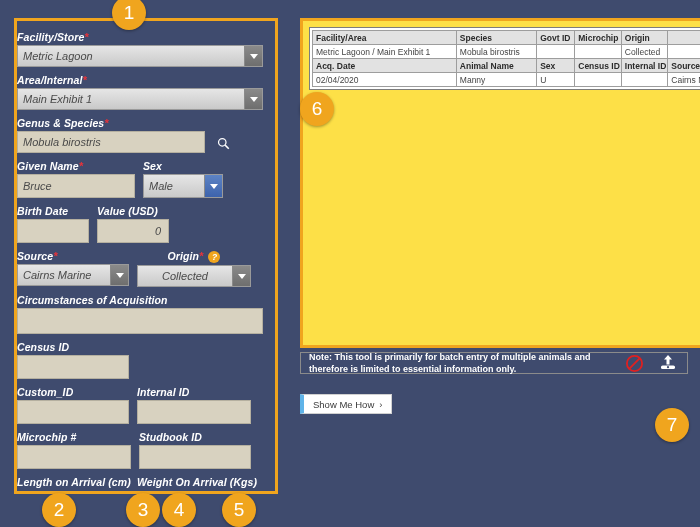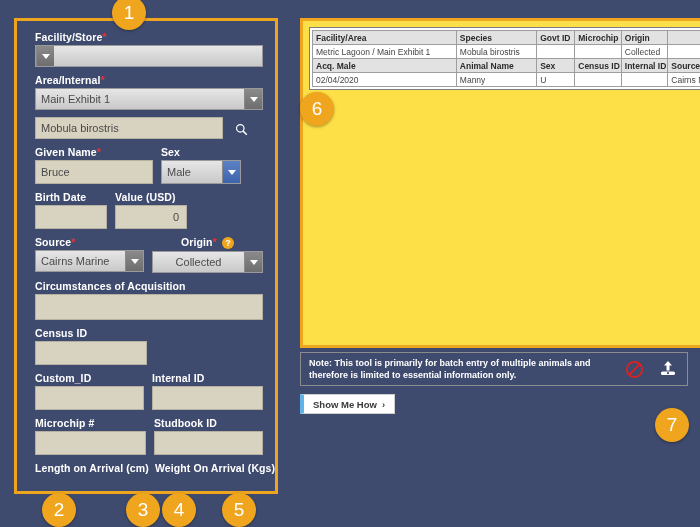--- a/index.html
+++ b/index.html
@@ -10,21 +10,22 @@
     overflow: hidden;
   }
   #root { position: relative; width: 700px; height: 527px; background: #3f4b6e; }
 
   
   .left-panel {
     position: absolute; left: 14px; top: 18px;
     width: 264px; height: 476px;
     border: 3px solid #f0a51e;
     background: #3f4b6e;
-    padding: 10px 12px 0 18px;
+    padding: 10px 12px 0 0;
+    font-style: italic;
   }
   .field-label {
     color: #ffffff; font-size: 10.5px; font-weight: bold;
     margin-bottom: 2px; white-space: nowrap; letter-spacing: .1px;
   }
   .req { color: #e8333a; font-size: 11px; font-weight: bold; }
   .row { display: flex; gap: 8px; }
   .col { display: flex; flex-direction: column; }
   .grp { margin-bottom: 7px; }
 
@@ -92,34 +93,34 @@
   td.hd { background: #e2e2e2; font-weight: bold; }
   td.val { background: #ffffff; color: #444; }
   .corner-tri {
     position: absolute; right: 0; top: 0; width: 0; height: 0;
     border-top: 9px solid #2c4bb0; border-left: 9px solid transparent;
   }
 
   
   .note-box {
     position: absolute; left: 300px; top: 352px;
-    width: 388px; height: 34px;
+    width: 388px; height: 22px;
     border: 1px solid #8b8b8b; background: #3f4b6e;
     display: flex; align-items: center; padding: 0 8px;
   }
   .note-txt { color: #ffffff; font-size: 9px; font-weight: bold; line-height: 12px; flex: 1; }
   .note-icons { display: flex; align-items: center; gap: 12px; }
 
   .smh-btn {
     position: absolute; left: 300px; top: 394px;
     display: inline-flex; align-items: center;
     background: #ffffff; border: 1px solid #d0d0d0;
     border-left: 4px solid #5fb3e8;
     height: 20px; padding: 0 9px;
-    font-size: 9.5px; font-weight: bold; color: #3a3a3a;
+    font-size: 9.5px; font-weight: normal; color: #3a3a3a;
   }
 
   
   .badge {
     position: absolute; width: 34px; height: 34px; border-radius: 50%;
     background: #f0a51e; color: #ffffff;
     display: flex; align-items: center; justify-content: center;
     font-size: 19px; font-weight: normal;
     box-shadow: 0 1px 3px rgba(0,0,0,.35);
   }
@@ -127,37 +128,39 @@
 </head>
 <body>
 
 <div id="root">
 
   <div class="left-panel">
 
     <div class="grp">
       <div class="field-label"><span>Facility/Store</span><span class="req">*</span></div>
       <div class="sel">
+        <div class="sel-val">Metric Lagoon</div>
         <div class="sel-btn">
             <i class="caret"></i>
           </div>
       </div>
     </div>
 
     <div class="grp">
       <div class="field-label"><span>Area/Internal</span><span class="req">*</span></div>
       <div class="sel">
         <div class="sel-val">Main Exhibit 1</div>
         <div class="sel-btn">
             <i class="caret"></i>
           </div>
       </div>
     </div>
 
     <div class="grp">
+      <div class="field-label"><span>Genus &amp; Species</span><span class="req">*</span></div>
       <div class="row" style="align-items:center;">
         <div class="txt" style="width:188px;">Mobula birostris</div>
         <div class="search-ico">
           <svg width="13" height="13" viewBox="0 0 16 16">
               <circle cx="6.5" cy="6.5" r="4.6" fill="none" stroke="#ffffff" stroke-width="1.5"></circle>
               <line x1="10" y1="10" x2="14.5" y2="14.5" stroke="#ffffff" stroke-width="1.8"></line>
             </svg>
         </div>
       </div>
     </div>
@@ -279,21 +282,21 @@
         </tr>
         <tr>
           <td class="val">Metric Lagoon  / Main Exhibit 1</td>
           <td class="val">Mobula birostris</td>
           <td class="val"></td>
           <td class="val"></td>
           <td class="val">Collected</td>
           <td class="val"></td>
         </tr>
         <tr>
-          <td class="hd">Acq. Male</td>
+          <td class="hd">Acq. Date</td>
           <td class="hd">Animal Name</td>
           <td class="hd">Sex</td>
           <td class="hd">Census ID</td>
           <td class="hd">Internal ID</td>
           <td class="hd">Source</td>
         </tr>
         <tr>
           <td class="val">02/04/2020</td>
           <td class="val">Manny</td>
           <td class="val">U</td>

